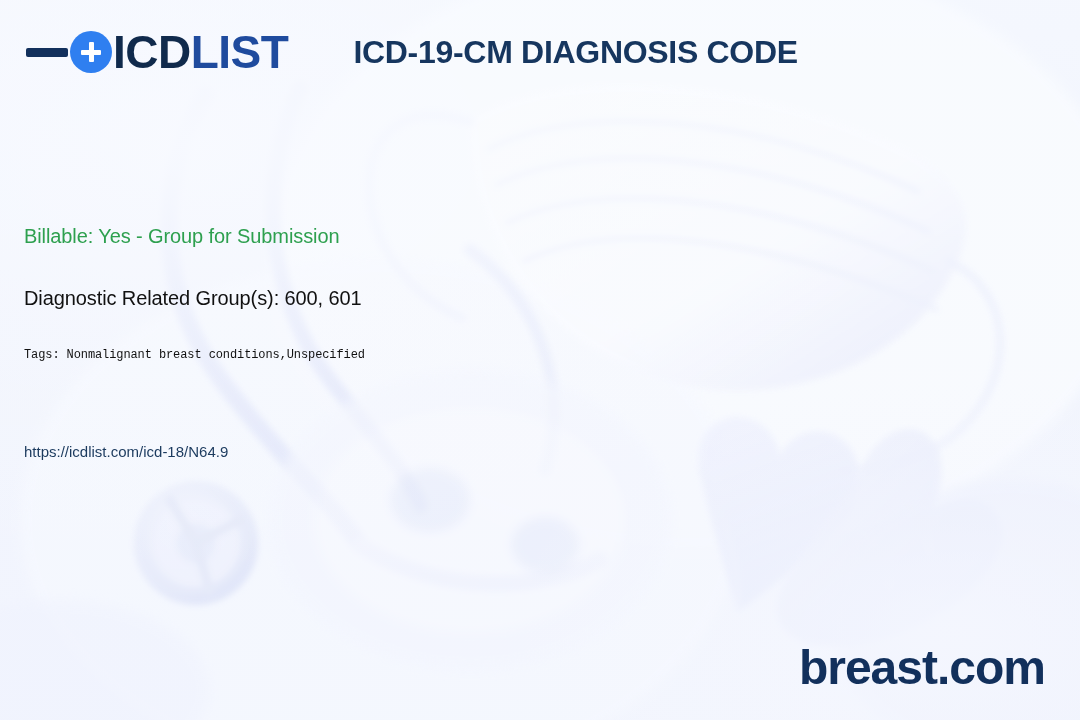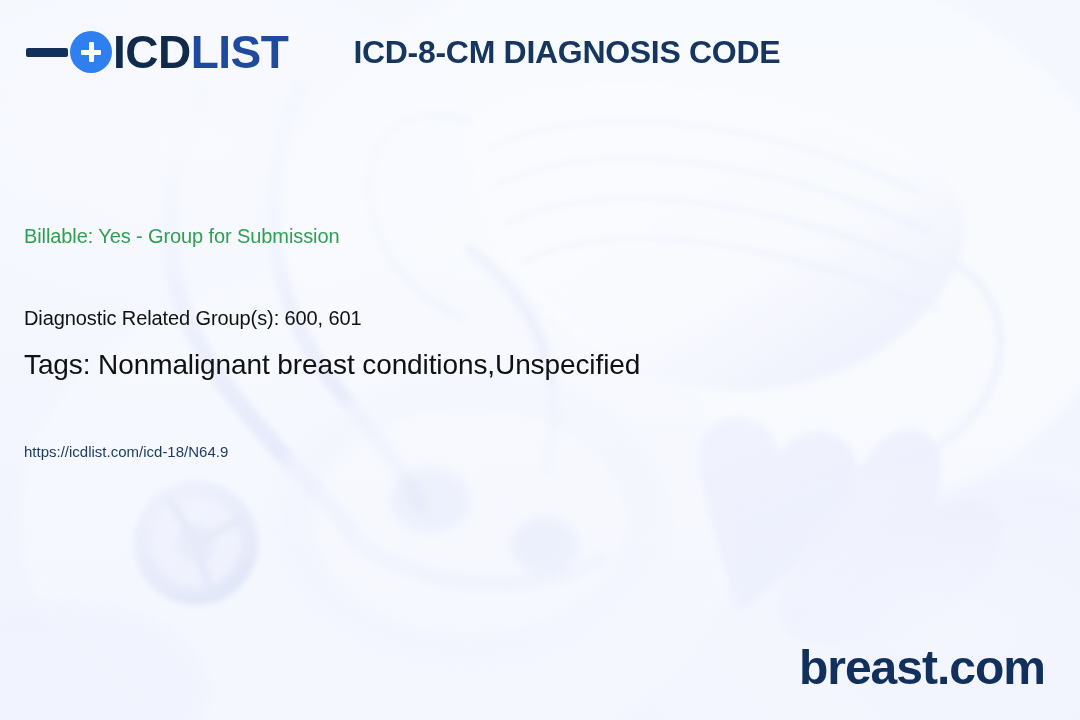--- a/index.html
+++ b/index.html
@@ -155,31 +155,31 @@
   }
 
   #drg-line {
     position: absolute;
     left: 24px;
     top: 286px;
     font-size: 20px;
     color: #111111;
     letter-spacing: -0.1px;
     line-height: 1.2;
-    margin-top: 20px;
   }
 
   #tags-line {
     position: absolute;
     left: 24px;
     top: 348px;
-    font-size: 28px;
+    font-size: 12px;
     color: #111111;
     letter-spacing: -0.1px;
     line-height: 1.2;
+    font-family: Liberation Mono, monospace;
   }
 
   #source-url {
     position: absolute;
     left: 24px;
     top: 443px;
     font-size: 15px;
     color: #1b3a5e;
     letter-spacing: 0;
     line-height: 1.2;
@@ -298,21 +298,21 @@
 
   <div id="content">
 
     <div id="header">
       <div id="logo">
         <span id="logo-dash"></span>
         <span id="logo-badge"></span>
         <span class="logo-word" id="logo-icd">ICD</span>
         <span class="logo-word" id="logo-list">LIST</span>
       </div>
-      <div id="header-title">ICD-8-CM DIAGNOSIS CODE</div>
+      <div id="header-title">ICD-19-CM DIAGNOSIS CODE</div>
     </div>
 
 
 
     <div id="billable-status">Billable: Yes - Group for Submission</div>
 
     <div id="drg-line">Diagnostic Related Group(s): 600, 601</div>
 
     <div id="tags-line">Tags: Nonmalignant breast conditions,Unspecified</div>
 

